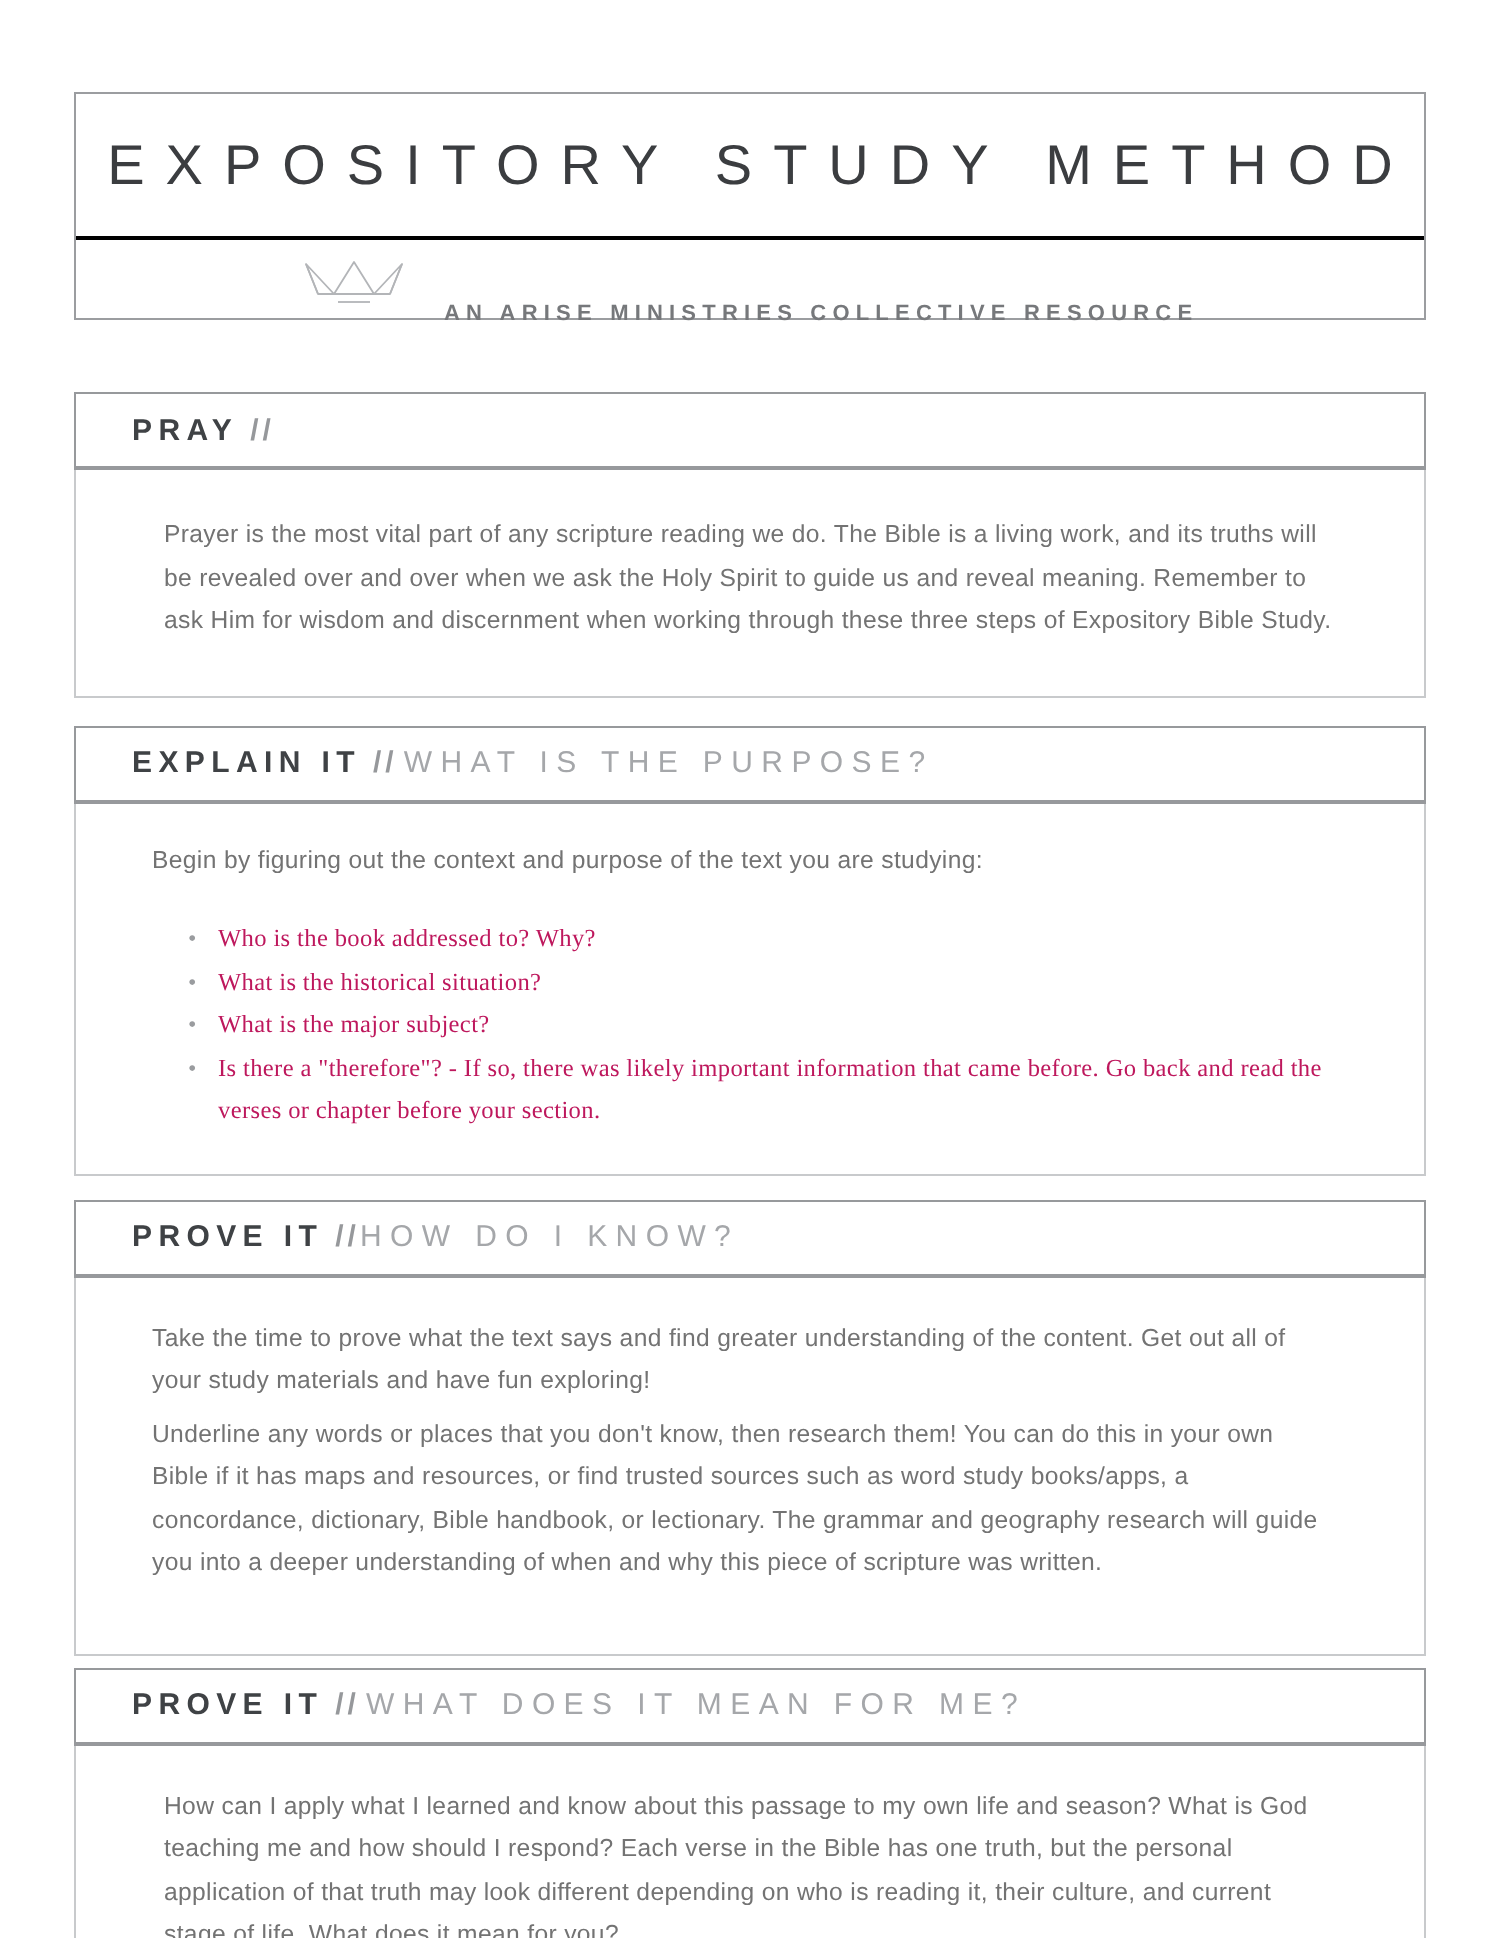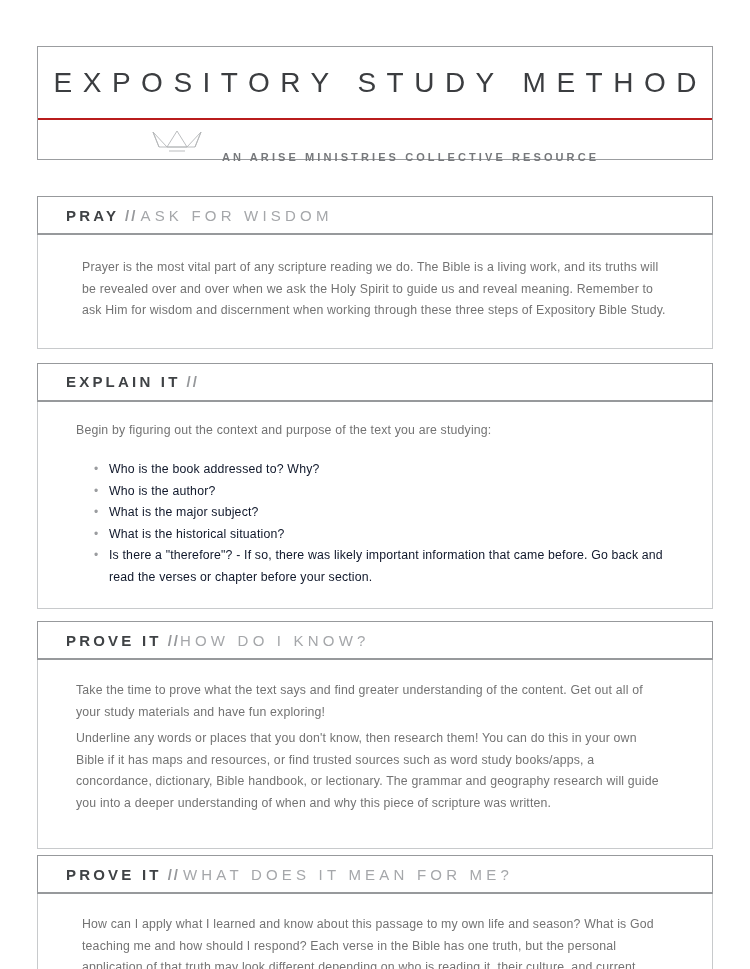--- a/index.html
+++ b/index.html
@@ -28,21 +28,21 @@
   .masthead {
     margin-top: 46px;
     border: 1px solid #9b9da0;
     background: #fff;
   }
   .masthead-title-row {
     height: 71px;
     display: flex;
     align-items: center;
     justify-content: center;
-    border-bottom: 2px solid #b91c1c;
+    border-bottom: 2px solid #000000;
   }
   .masthead-title {
     font-size: 28px;
     font-weight: 300;
     letter-spacing: 10.5px;
     text-indent: 10.5px;
     color: #3b3d40;
     white-space: nowrap;
   }
   .masthead-sub-row {
@@ -128,23 +128,24 @@
   }
   .section-body ul {
     margin: 0;
     padding: 0 0 0 18px;
     list-style: none;
   }
   .section-body ul li {
     position: relative;
     font-size: 12.3px;
     line-height: 21.5px;
-    color: #0f172a;
+    color: #be185d;
     letter-spacing: 0.18px;
     padding-left: 15px;
+    font-family: Liberation Serif, serif;
   }
   .section-body ul li::before {
     content: "\2022";
     position: absolute;
     left: 0;
     top: 0;
     color: #9a9c9f;
     font-size: 12px;
   }
 
@@ -171,41 +172,40 @@
       <div class="masthead-sub">AN ARISE MINISTRIES COLLECTIVE RESOURCE</div>
     </div>
   </div>
 
   <div class="sections">
 
     <div class="section">
       <div class="section-header">
         <span class="sh-main">PRAY</span>
         <span class="sh-slash">//</span>
-        <span class="sh-sub">ASK FOR WISDOM</span>
       </div>
       <div class="section-body" style="padding-top:22px;padding-bottom:26px;padding-left:44px;">
         <p>Prayer is the most vital part of any scripture reading we do. The Bible is a living work, and its truths will be revealed over and over when we ask the Holy Spirit to guide us and reveal meaning. Remember to ask Him for wisdom and discernment when working through these three steps of Expository Bible Study.</p>
       </div>
     </div>
 
     <div class="gap-sm"></div>
 
     <div class="section">
       <div class="section-header">
         <span class="sh-main">EXPLAIN IT</span>
         <span class="sh-slash">//</span>
+        <span class="sh-sub">WHAT IS THE PURPOSE?</span>
       </div>
       <div class="section-body" style="padding-top:18px;padding-bottom:20px;padding-left:38px;">
         <p style="margin-bottom:18px;">Begin by figuring out the context and purpose of the text you are studying:</p>
         <ul>
           <li>Who is the book addressed to? Why?</li>
-          <li>Who is the author?</li>
+          <li>What is the historical situation?</li>
           <li>What is the major subject?</li>
-          <li>What is the historical situation?</li>
           <li>Is there a "therefore"? - If so, there was likely important information that came before. Go back and read the verses or chapter before your section.</li>
         </ul>
       </div>
     </div>
 
     <div class="gap-xs"></div>
 
     <div class="section">
       <div class="section-header">
         <span class="sh-main">PROVE IT</span>

